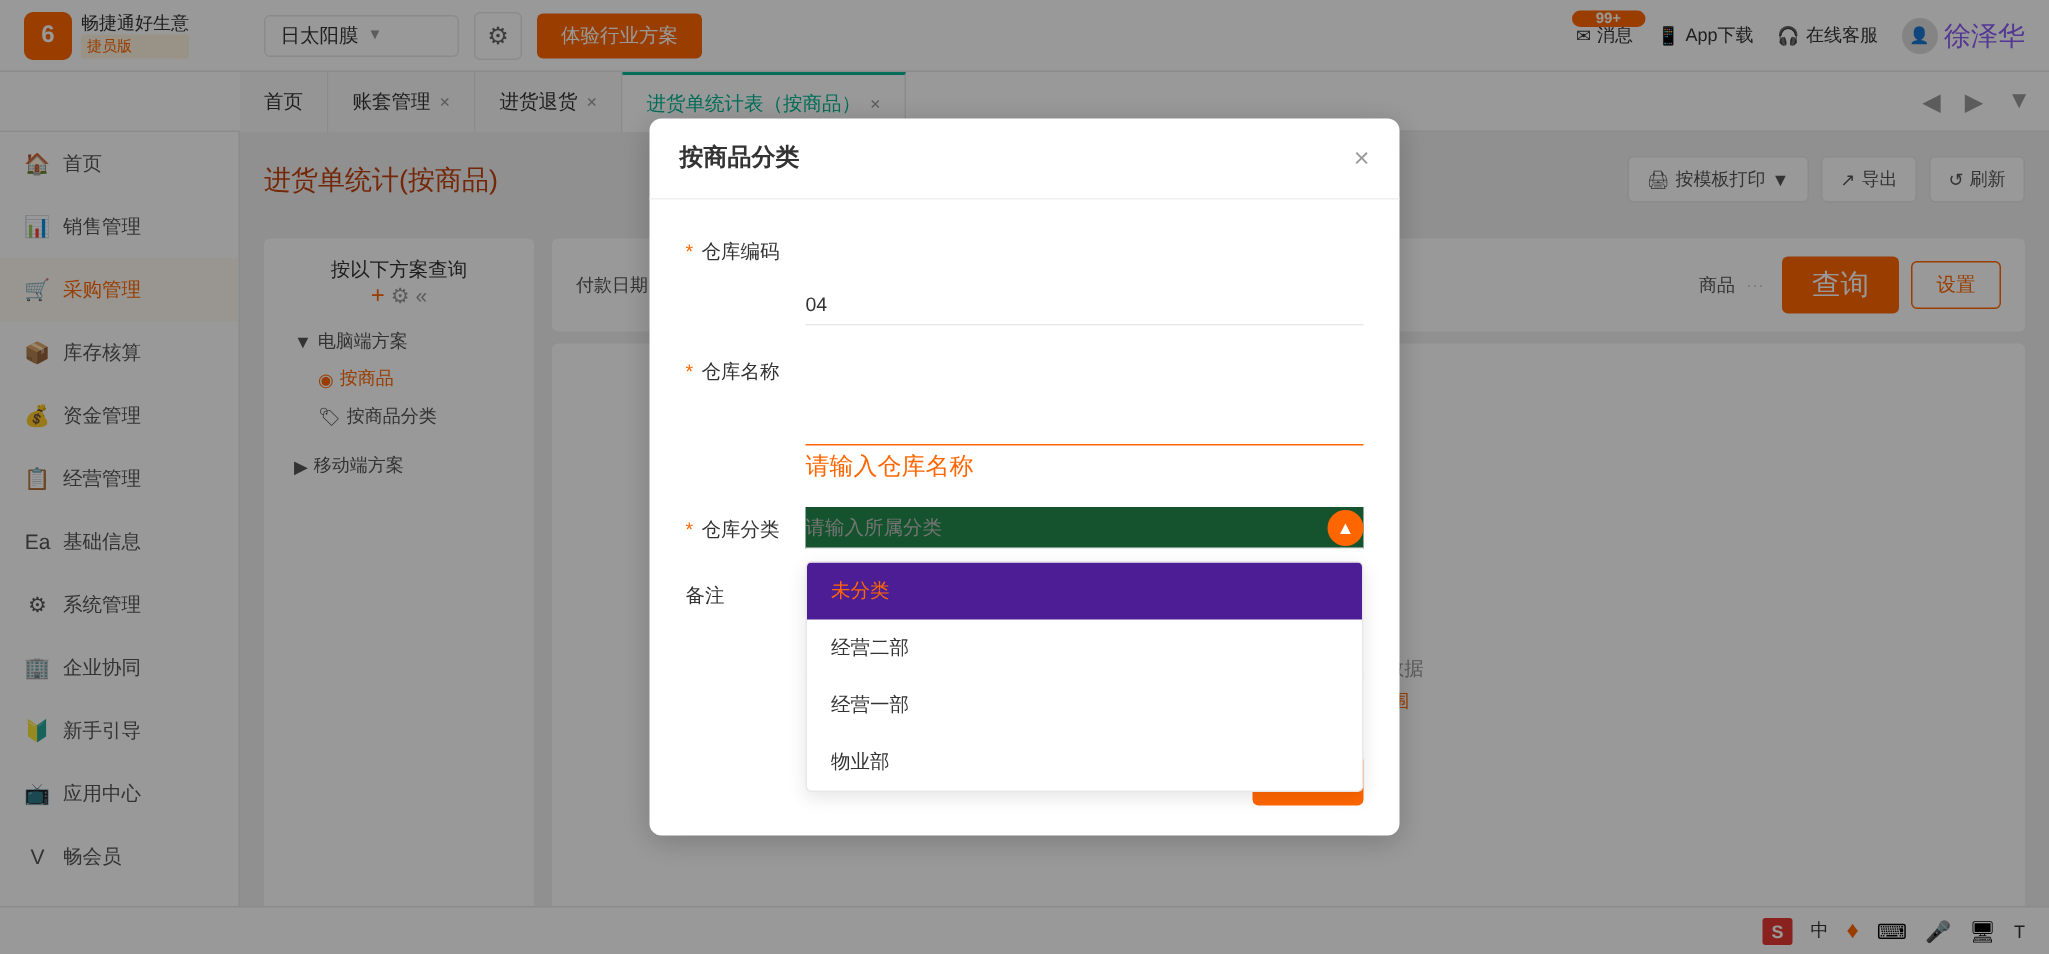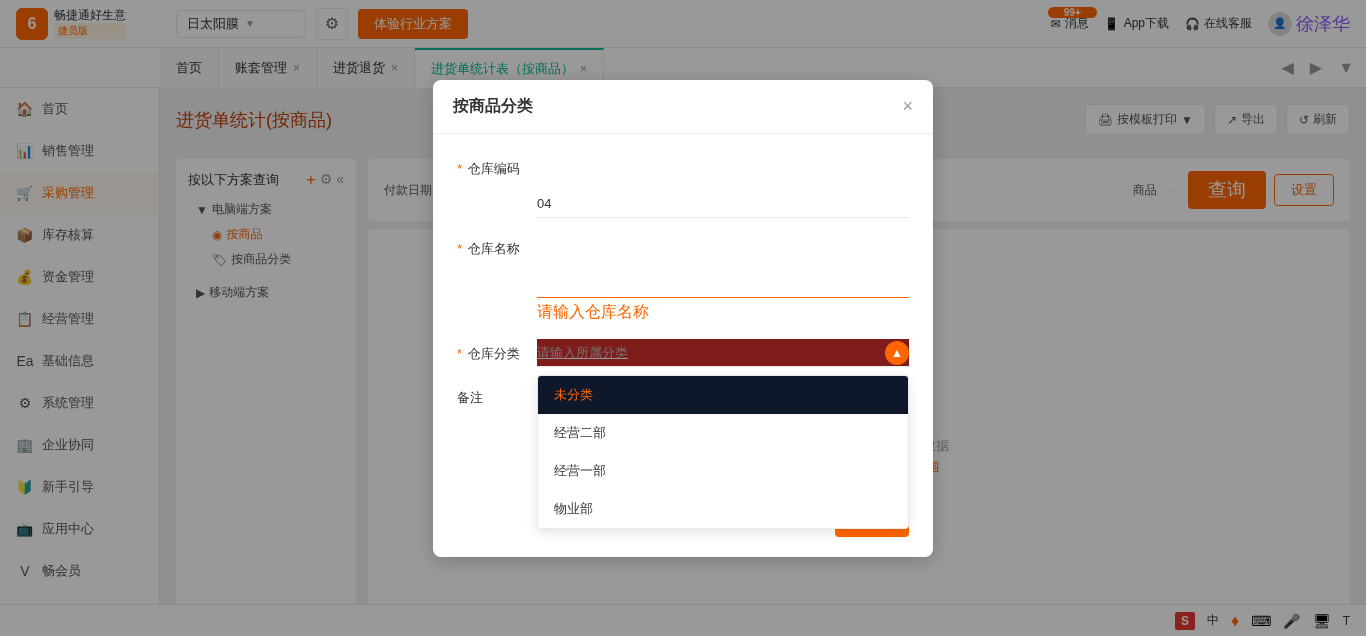--- a/index.html
+++ b/index.html
@@ -226,22 +226,21 @@
     }
     .form-select-wrapper {
       position: relative; flex: 1;
     }
     .form-select-input {
       width: 100%;
       border: none; border-bottom: 1px solid #e8e8e8;
       padding: 6px 28px 6px 0;
       font-size: 13px; color: #999;
       outline: none; cursor: pointer;
-      background: #7f1d1d;
-      text-decoration: underline;
+      background: #14532d;
     }
     .form-select-arrow {
       position: absolute; right: 0; top: 50%; transform: translateY(-50%);
       width: 24px; height: 24px;
       background: #f60; border-radius: 50%;
       display: flex; align-items: center; justify-content: center;
       color: #fff; font-size: 12px; cursor: pointer;
     }
 
     
@@ -254,21 +253,21 @@
       border-radius: 4px;
       box-shadow: 0 4px 12px rgba(0,0,0,0.1);
       z-index: 200;
       overflow: hidden;
     }
     .dropdown-item {
       padding: 10px 16px;
       font-size: 13px; color: #333;
       cursor: pointer;
     }
-    .dropdown-item.selected { background: #0f172a; color: #f60; }
+    .dropdown-item.selected { background: #4c1d95; color: #f60; }
 
     .textarea-input {
       width: 100%;
       border: none; border-bottom: 1px solid #e8e8e8;
       padding: 6px 0; font-size: 13px; color: #333;
       outline: none; resize: none; height: 32px;
     }
     .dialog-footer {
       display: flex; justify-content: flex-end; gap: 10px;
       padding: 12px 24px 20px;
@@ -431,21 +430,21 @@
         <button class="toolbar-btn">
           <span>↺</span>
           <span>刷新</span>
         </button>
       </div>
     </div>
 
     <div style="display:flex;gap:12px;height:calc(100% - 60px);">
 
       <div style="background:#fff;border-radius:4px;width:180px;min-width:180px;padding:12px;position:relative;">
-        <div style="display:flex;align-items:center;justify-content:space-between;margin-bottom:8px;">
+        <div style="display:flex;align-items:center;justify-content:space-between;margin-bottom:8px;flex-direction:column;">
           <span style="font-size:13px;color:#333;font-weight:500;">按以下方案查询</span>
           <div style="display:flex;gap:4px;">
             <span style="color:#f60;cursor:pointer;font-size:16px;">+</span>
             <span style="color:#999;cursor:pointer;font-size:14px;">⚙</span>
             <span style="color:#999;cursor:pointer;font-size:14px;">«</span>
           </div>
         </div>
         <div class="filter-tree">
           <div class="filter-tree-item">
             <span>▼</span>

